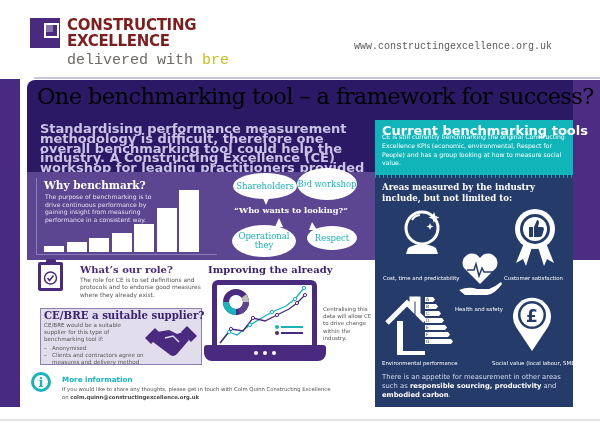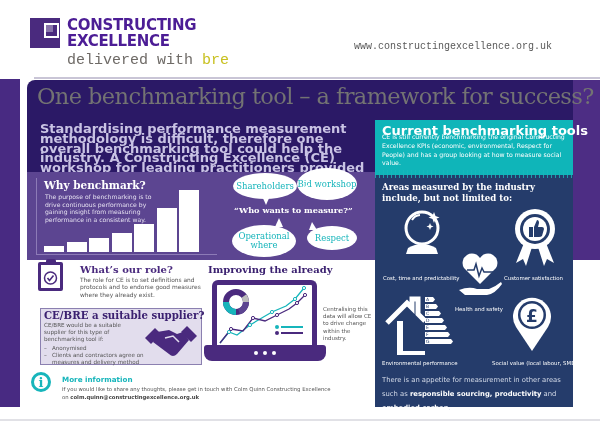--- a/index.html
+++ b/index.html
@@ -3,54 +3,54 @@
 <meta charset="utf-8">
 <style>
   html, body { margin:0; padding:0; }
   body { width:600px; height:423px; background:#ffffff; position:relative; overflow:hidden; font-family:"DejaVu Sans", sans-serif; }
   .abs { position:absolute; }
 
   
   .logo-box { left:30px; top:18px; width:30px; width:30px; height:30px; background:#4a2a7e; }
   .logo-box .inner { position:absolute; left:14px; top:5px; width:11px; height:11px; border:2px solid #ffffff; background:#4a2a7e; }
   .logo-box .inner2 { position:absolute; left:16px; top:7px; width:7px; height:7px; background:#ffffff; opacity:0.35; }
-  .logo-line1, .logo-line2 { left:67px; font-family:"DejaVu Sans", sans-serif; font-weight:bold; color:#4c1d95; font-size:15px; letter-spacing:-0.3px; line-height:17px; }
+  .logo-line1, .logo-line2 { left:67px; font-family:"DejaVu Sans", sans-serif; font-weight:bold; color:#7f1d1d; font-size:15px; letter-spacing:-0.3px; line-height:17px; }
   .logo-line1 { top:17px; }
   .logo-line2 { top:33px; }
   .logo-line3 { left:67px; top:52px; font-size:15px; color:#6e6a66; font-family:Liberation Mono, monospace; }
   .logo-line3 .bre { color:#c8c01f; }
   .site-url { right:48px; top:41px; font-size:10px; color:#5a5a5a; font-family:Liberation Mono, monospace; }
   .header-rule { left:34px; top:77px; width:566px; height:2px; background:#c9c5d6; }
 
   
   .left-strip { left:0; top:79px; width:20px; height:328px; background:#482a82; border-radius:0 0 0 0; }
 
   
   .title-band { left:27px; top:80px; width:480px; height:42px; background:#2b1966; border-radius:8px 0 0 0; }
   .title-band-right { left:507px; top:80px; width:66px; height:42px; background:#2b1966; }
-  .title-text { left:37px; top:83px; font-family:"DejaVu Serif", serif; color:#737373; font-size:22.5px; letter-spacing:-0.6px; white-space:nowrap;text-align:right; }
+  .title-text { left:37px; top:83px; font-family:"DejaVu Serif", serif; color:#000000; font-size:22.5px; letter-spacing:-0.6px; white-space:nowrap;text-align:right; }
   .right-strip { left:573px; top:80px; width:27px; height:180px; background:#4d2d84; }
 
   
   .intro-area { left:27px; top:122px; width:348px; height:50px; background:#2b1966; }
   .intro-text { left:40px; top:124px; width:330px; font-size:13px; line-height:9.8px; color:#c9c3e4; font-weight:bold; }
 
   
   .teal-box { left:375px; top:120px; width:198px; height:55px; background:#0fb5b9; }
   .teal-title { left:382px; top:123px; font-size:13px; color:#ffffff; font-weight:bold; }
   .teal-text { left:382px; top:133px; width:188px; font-size:6.2px; line-height:8.8px; color:#ffffff; }
   .ruler { left:375px; top:170px; width:198px; height:8px;
     background: repeating-linear-gradient(90deg, #19b6bb 0px, #19b6bb 1px, transparent 1px, transparent 4px);
     opacity:0.8; }
 
   
   .navy-panel { left:375px; top:175px; width:198px; height:232px; background:#253c6b; }
   .areas-title { left:382px; top:182px; width:185px; font-family:"DejaVu Serif", serif; font-weight:bold; color:#ffffff; font-size:8.6px; line-height:11px; }
   .icon-label { font-size:5.4px; color:#ffffff; white-space:nowrap; }
-  .navy-bottom-text { left:382px; top:373px; width:186px; font-size:6.8px; line-height:14px; color:#d4dbe9; }
+  .navy-bottom-text { left:382px; top:373px; width:186px; font-size:6.8px; line-height:9px; color:#d4dbe9; }
   .navy-bottom-text b { color:#ffffff; }
 
   
   .purple-mid { left:27px; top:172px; width:348px; height:88px; background:#5c4591; }
   .why-box { left:36px; top:178px; width:180px; height:76px; border-left:1px solid #8d7bb7; border-bottom:1px solid #8d7bb7; }
   .why-title { left:44px; top:179px; font-family:"DejaVu Serif", serif; font-weight:bold; color:#ffffff; font-size:10.5px; }
   .why-text { left:45px; top:193px; width:110px; font-size:6.1px; line-height:7.6px; color:#e4dff0; }
   .bar { position:absolute; background:#ffffff; }
 
   .bubble { position:absolute; background:#ffffff; border-radius:50%; color:#17b5bb; font-family:"DejaVu Serif", serif; font-size:8.5px; text-align:center; display:flex; align-items:center; justify-content:center; line-height:9px; }
@@ -185,22 +185,22 @@
     <div class="bar" style="left: 111.5px; top: 233px; width: 20px; height: 19px;"></div>
     <div class="bar" style="left: 134px; top: 224px; width: 20px; height: 28px;"></div>
     <div class="bar" style="left: 156.5px; top: 208px; width: 20px; height: 44px;"></div>
     <div class="bar" style="left: 179px; top: 190px; width: 20px; height: 62px;"></div>
   </div>
 
 <div class="bubble" style="left:233px;top:173px;width:64px;height:26px;text-align:right;">Shareholders</div>
 <div class="tail" style="left:262px;top:196px;border-left:4px solid transparent;border-right:4px solid transparent;border-top:9px solid #fff;"></div>
 <div class="bubble" style="left:297px;top:168px;width:60px;height:32px;">Bid workshop</div>
 <div class="tail" style="left:299px;top:185px;border-top:4px solid transparent;border-bottom:4px solid transparent;border-right:9px solid #fff;"></div>
-<div class="abs who-measure">“Who wants to measure?”</div>
-<div class="bubble" style="left:232px;top:225px;width:64px;height:32px;">Operational where</div>
+<div class="abs who-measure">“Who wants to looking?”</div>
+<div class="bubble" style="left:232px;top:225px;width:64px;height:32px;">Operational they</div>
 <div class="tail" style="left:275px;top:218px;border-left:4px solid transparent;border-right:4px solid transparent;border-bottom:9px solid #fff;"></div>
 <div class="bubble" style="left:307px;top:226px;width:50px;height:24px;">Respect</div>
 <div class="tail" style="left:309px;top:222px;border-left:3px solid transparent;border-right:5px solid transparent;border-bottom:8px solid #fff;"></div>
 
 <div class="abs clipboard-clip"></div>
 <div class="abs clipboard">
   <svg width="19" height="23" viewBox="0 0 19 23" style="position:absolute;left:0;top:0">
     <circle cx="9.5" cy="13" r="6" fill="none" stroke="#4a2a7e" stroke-width="1.5"></circle>
     <path d="M6.5 13 l2 2.5 l4 -5" fill="none" stroke="#4a2a7e" stroke-width="1.6"></path>
   </svg>

